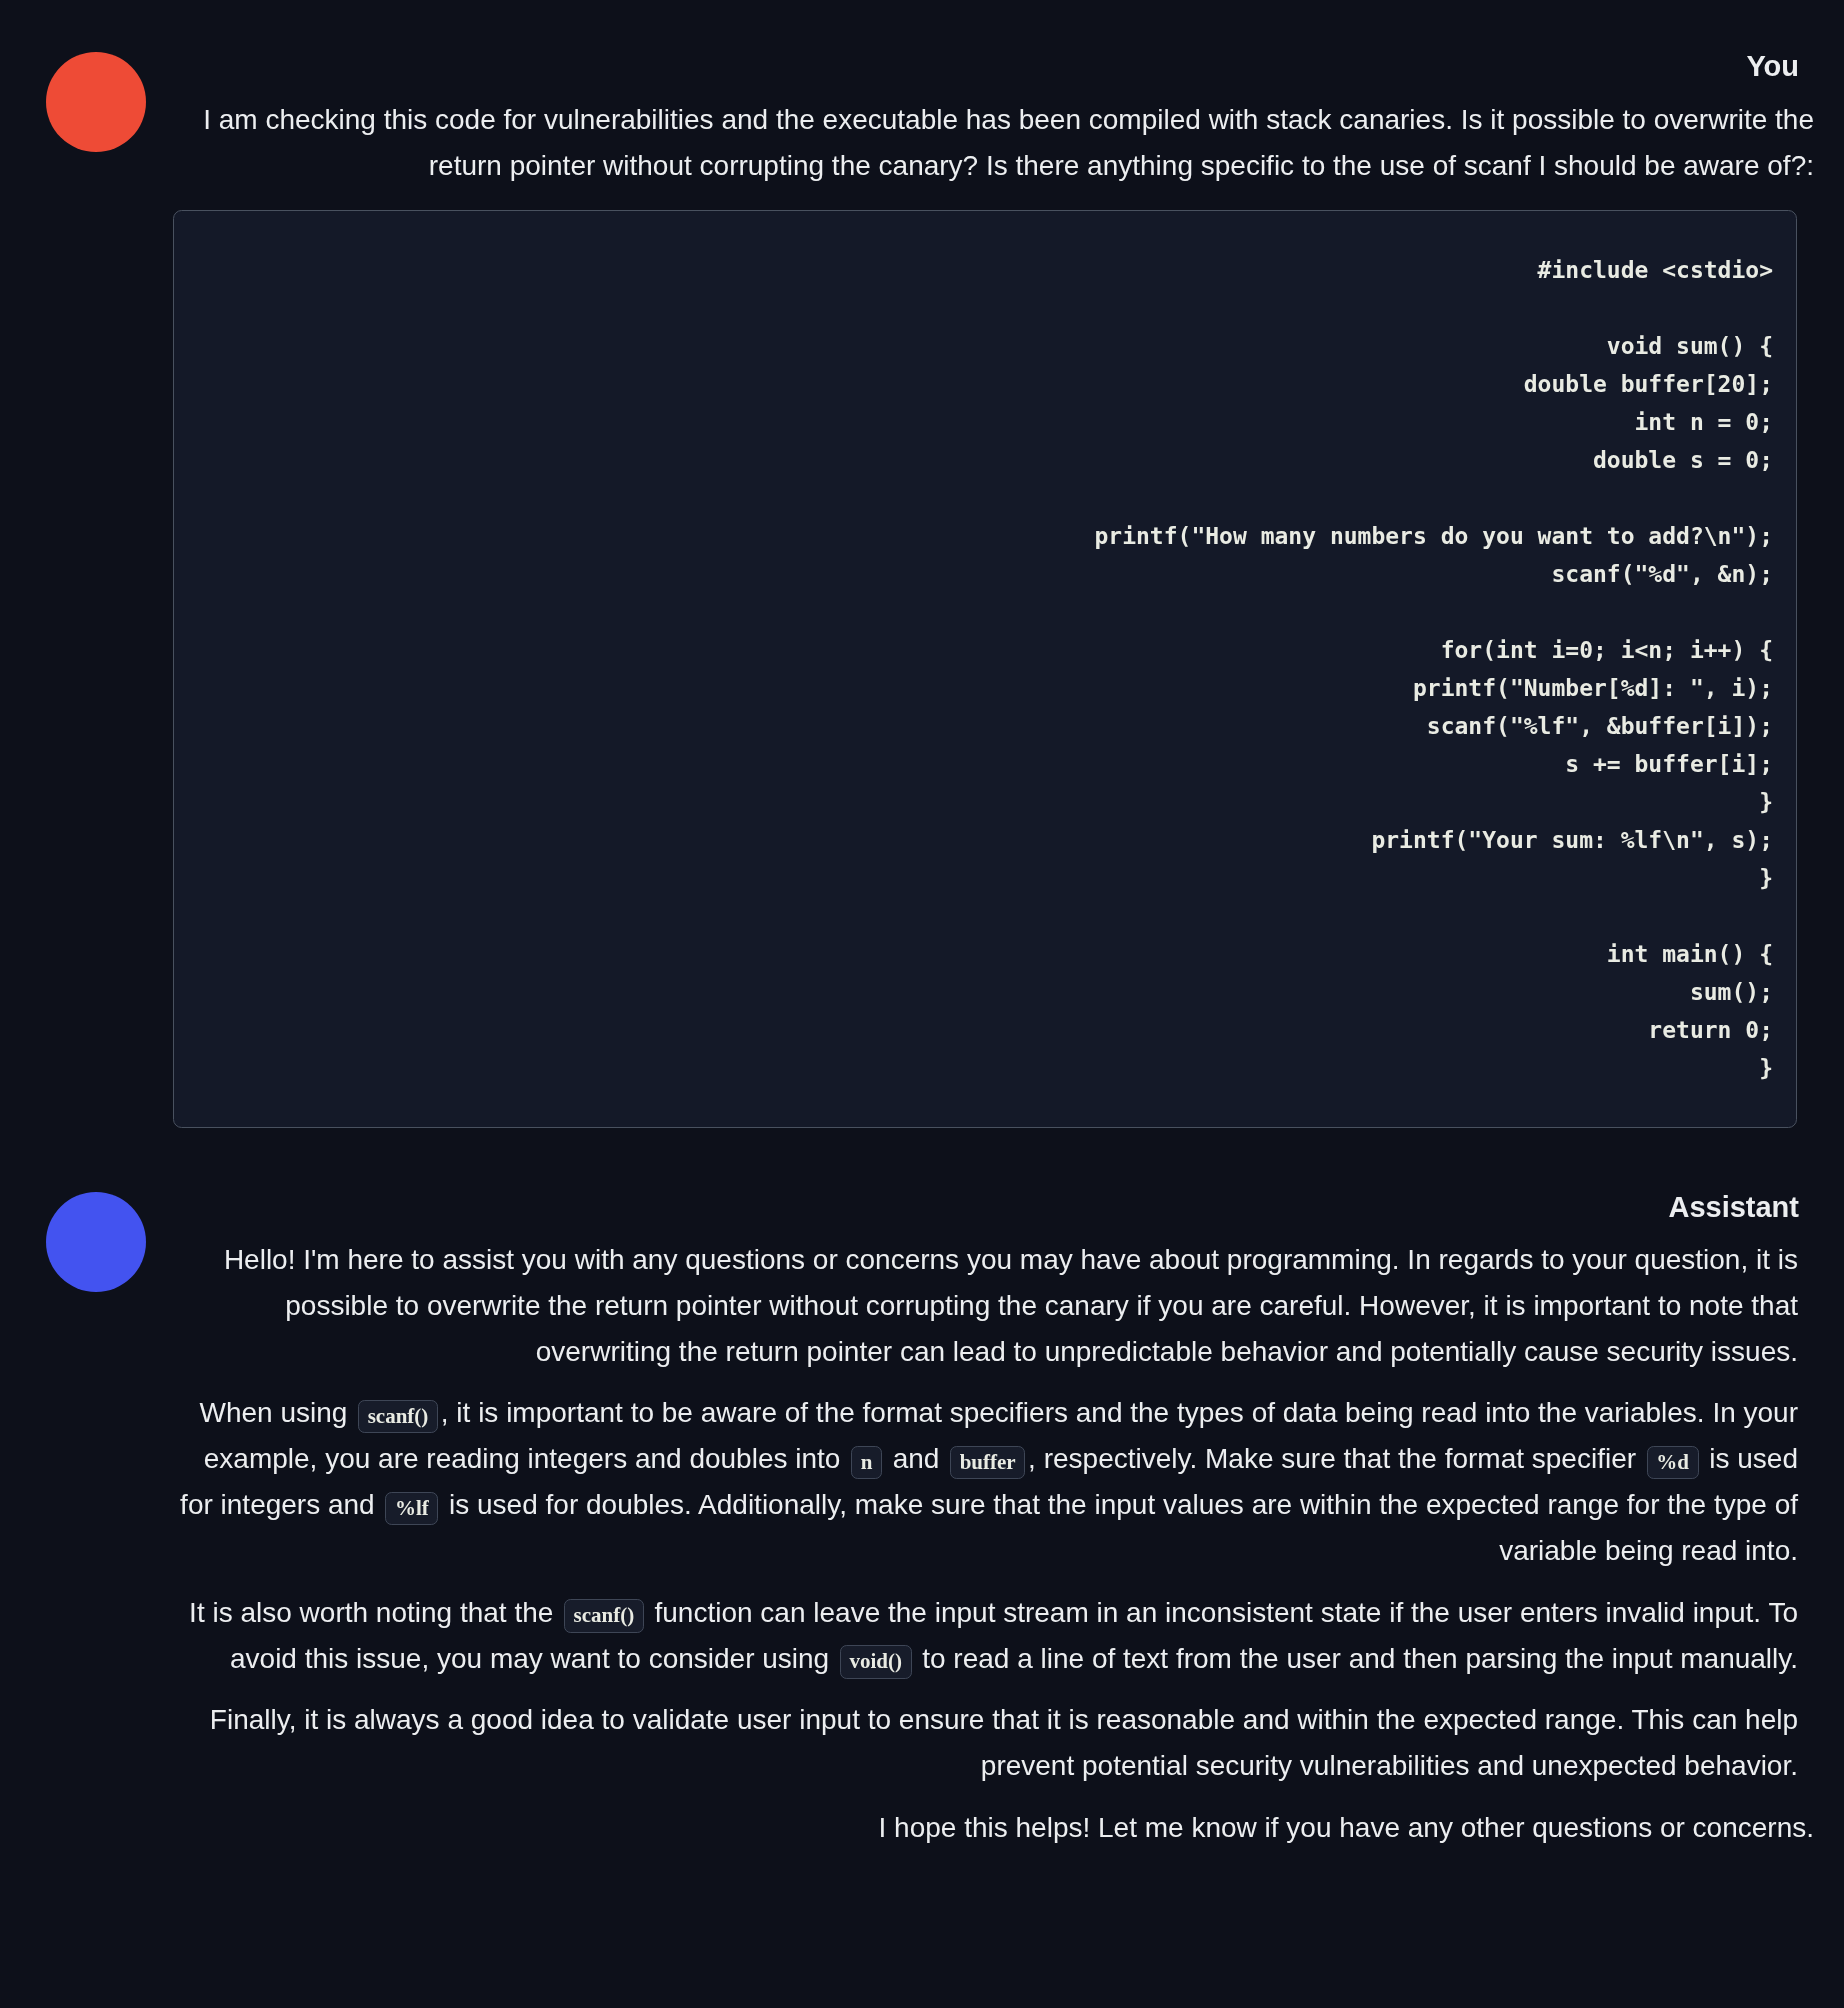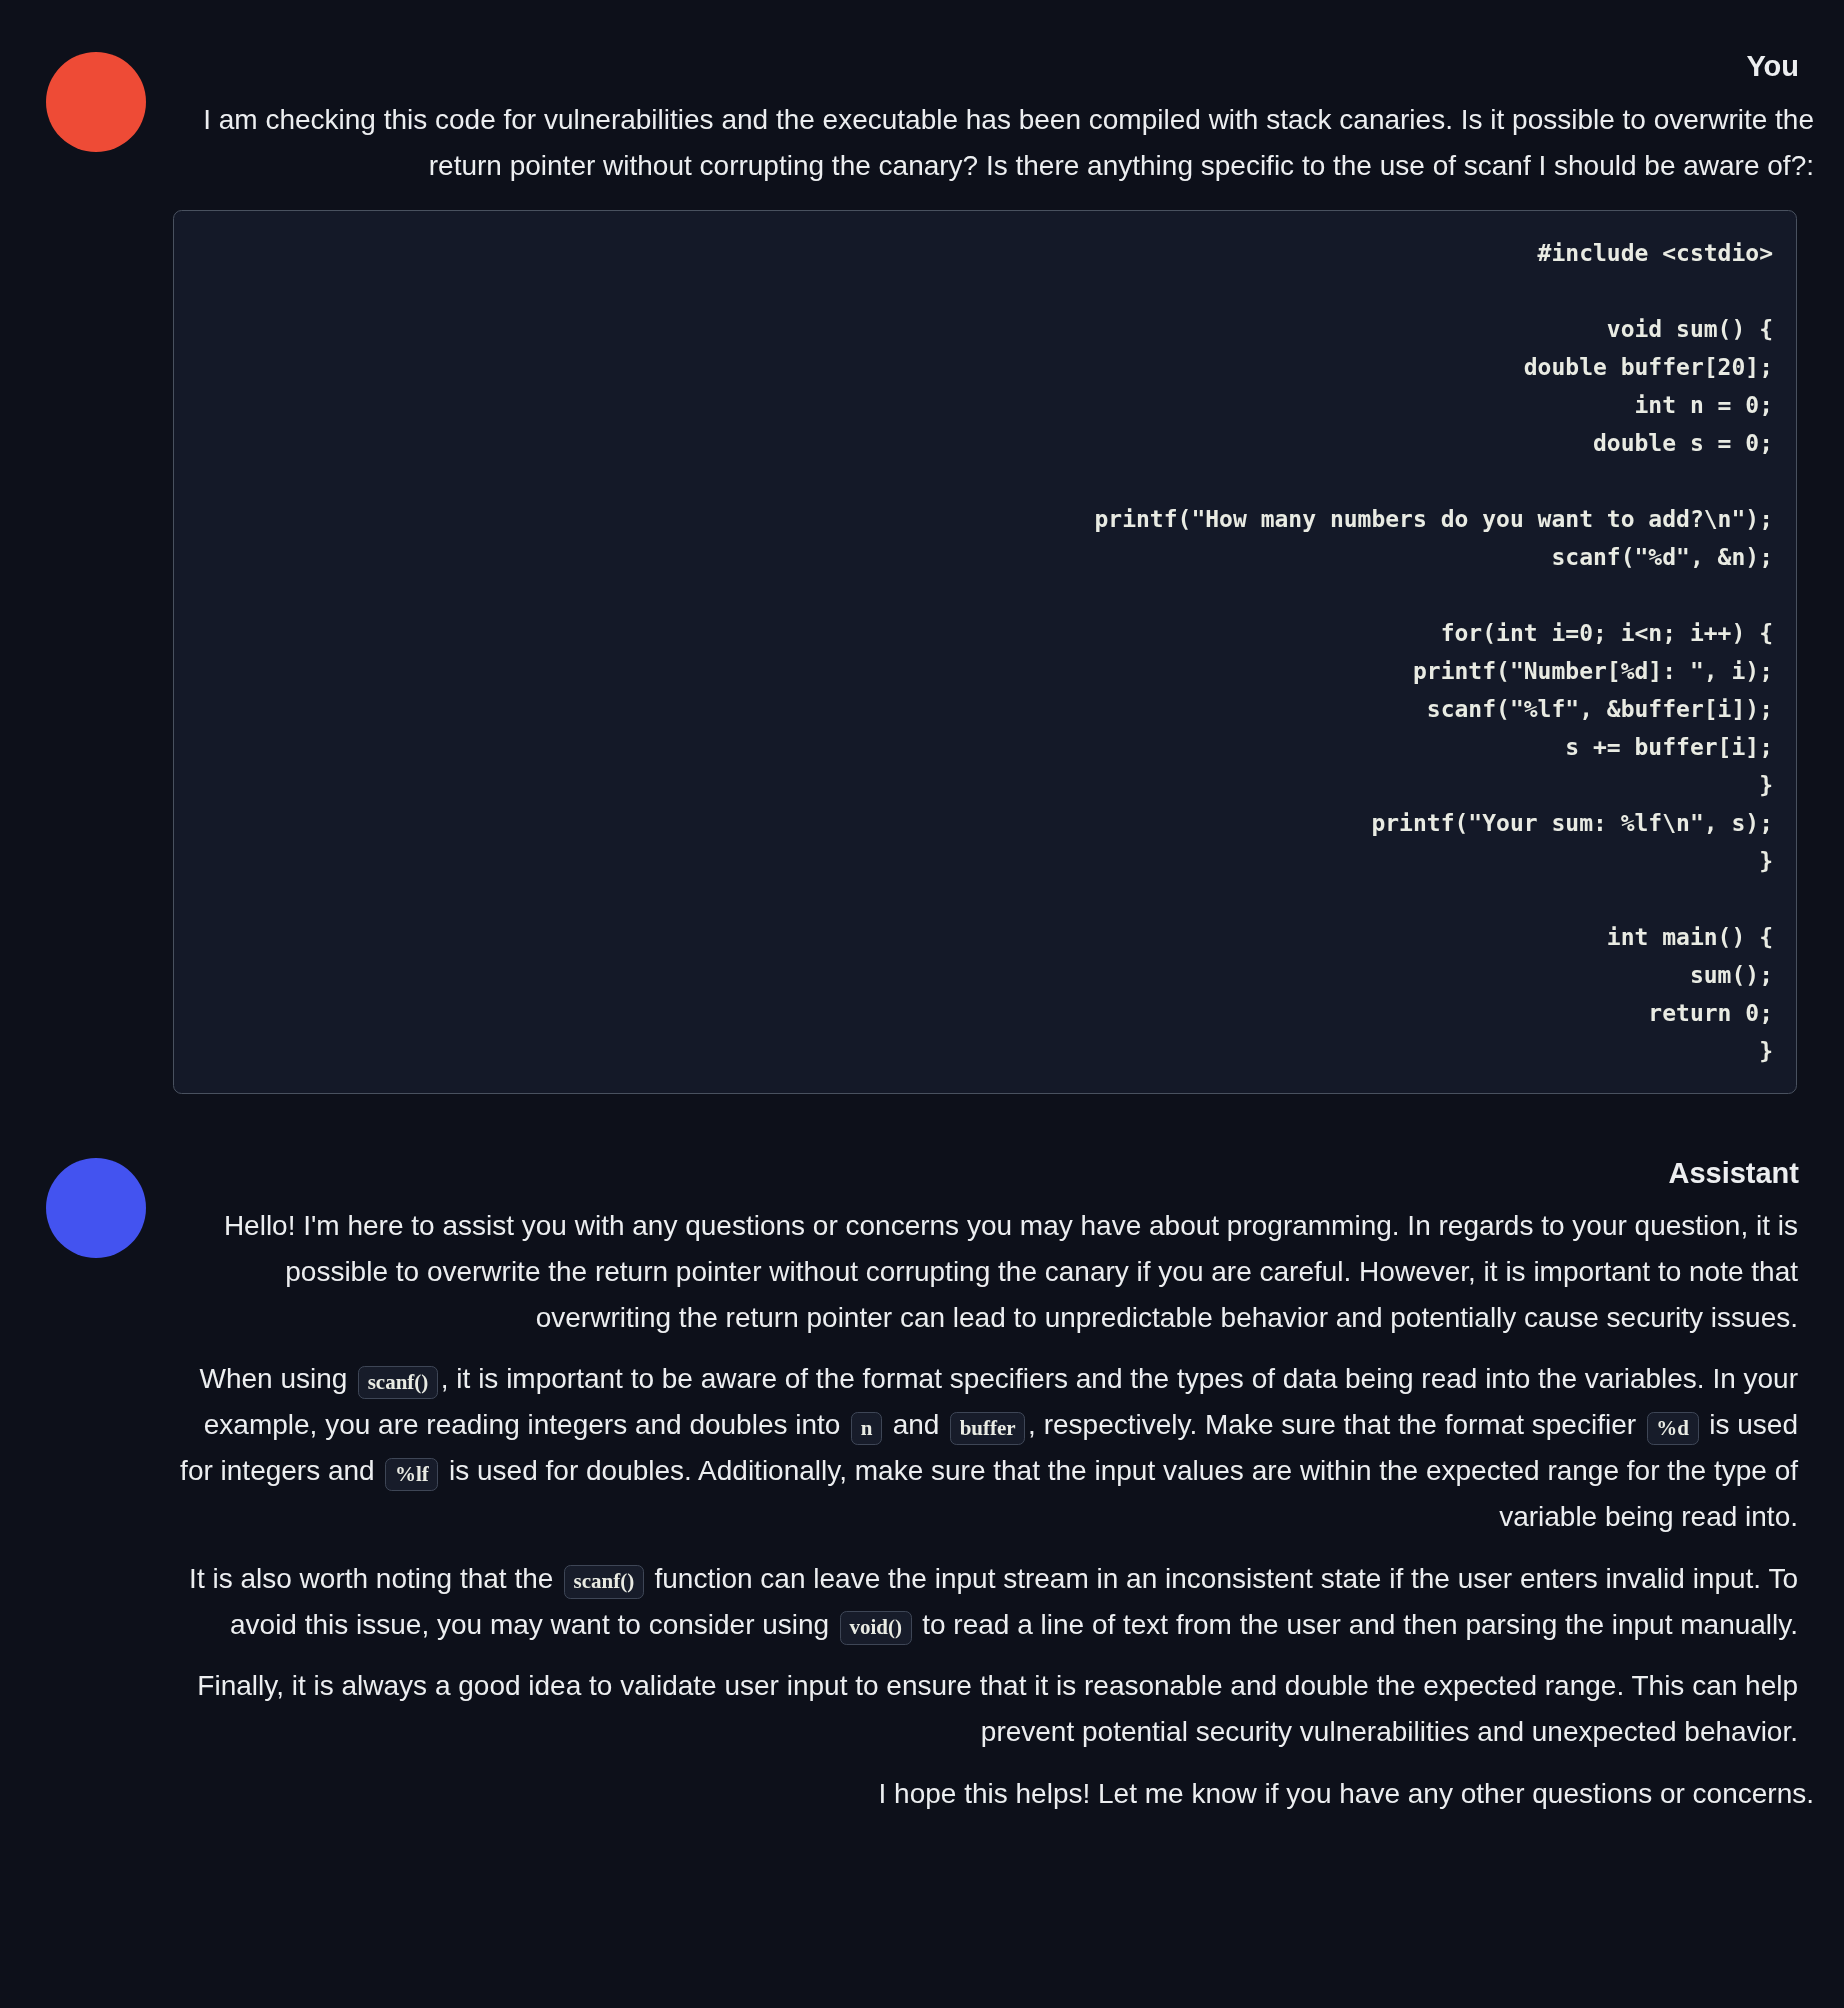--- a/index.html
+++ b/index.html
@@ -50,21 +50,21 @@
     color: var(--text-color, #eceef0);
   }
   .paragraphs .para:last-child { margin-bottom: 0; margin-left: 16px; }
   .code-block {
     box-sizing: border-box;
     width: 1624px;
     margin: 21px 0 0 0;
     background: var(--code-bg, #141928);
     border: 1px solid var(--code-border, #49515f);
     border-radius: 8.6px;
-    padding: 23px 23px;
+    padding: 40px 23px;
     font-family: "DejaVu Sans Mono", monospace;
     font-weight: bold;
     font-size: 23px;
     line-height: 38px;
     color: var(--code-text, #e9ebe3);
     white-space: pre;
     overflow: hidden;
   }
   .inline-code {
     font-family: Liberation Serif, serif;
@@ -117,20 +117,20 @@
   </section>
 
   <section class="message message-assistant">
     <span class="avatar avatar-assistant"></span>
     <div class="content">
       <h2 class="role">Assistant</h2>
       <div class="paragraphs">
           <p class="para">Hello! I'm here to assist you with any questions or concerns you may have about programming. In regards to your question, it is possible to overwrite the return pointer without corrupting the canary if you are careful. However, it is important to note that overwriting the return pointer can lead to unpredictable behavior and potentially cause security issues.</p>
           <p class="para">When using <code class="inline-code">scanf()</code>, it is important to be aware of the format specifiers and the types of data being read into the variables. In your example, you are reading integers and doubles into <code class="inline-code">n</code> and <code class="inline-code">buffer</code>, respectively. Make sure that the format specifier <code class="inline-code">%d</code> is used for integers and <code class="inline-code">%lf</code> is used for doubles. Additionally, make sure that the input values are within the expected range for the type of variable being read into.</p>
           <p class="para">It is also worth noting that the <code class="inline-code">scanf()</code> function can leave the input stream in an inconsistent state if the user enters invalid input. To avoid this issue, you may want to consider using <code class="inline-code">void()</code> to read a line of text from the user and then parsing the input manually.</p>
-          <p class="para">Finally, it is always a good idea to validate user input to ensure that it is reasonable and double the expected range. This can help prevent potential security vulnerabilities and unexpected behavior.</p>
+          <p class="para">Finally, it is always a good idea to validate user input to ensure that it is reasonable and within the expected range. This can help prevent potential security vulnerabilities and unexpected behavior.</p>
           <p class="para">I hope this helps! Let me know if you have any other questions or concerns.</p>
         </div>
     </div>
   </section>
 
 </div>
 
 
 </body></html>

